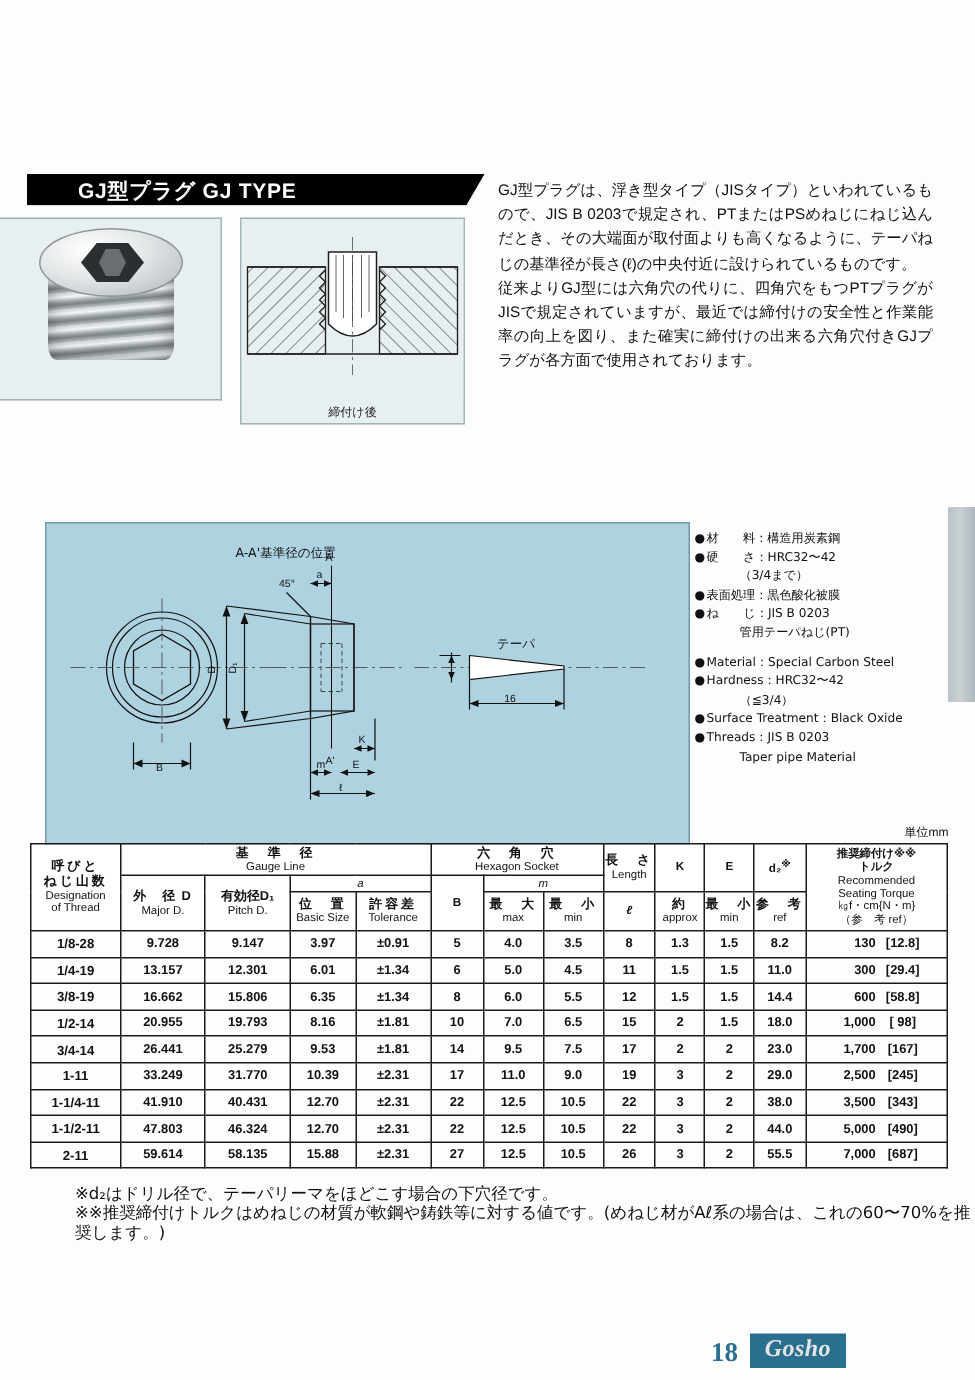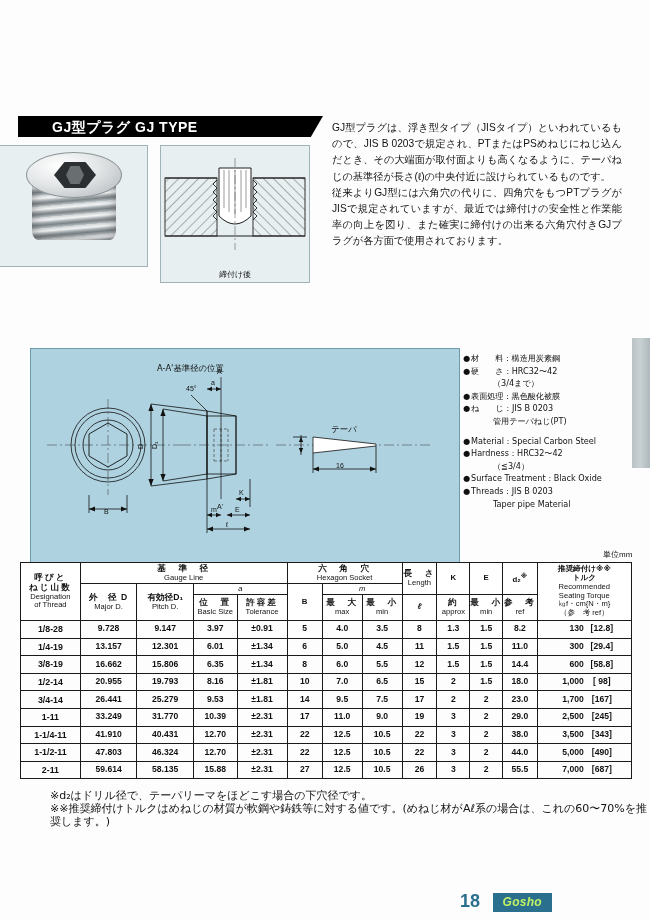--- a/index.html
+++ b/index.html
@@ -185,34 +185,34 @@
     left: 50px; top: 789px;
     font-size: 11px;
     line-height: 13px;
     color: #111;
     font-family: "DejaVu Sans", "Liberation Sans", sans-serif;
   }
 
   
   .footer {
     position: absolute;
-    left: 0; bottom: 0; width: 570px; height: 34px;
+    left: 12px; bottom: 0; width: 570px; height: 34px; font-family: Liberation Serif, serif;
   }
   .pg-num {
     position: absolute;
     right: 90px; bottom: 8px;
     font-size: 18px; font-weight: bold;
     color: #2b6f8e;
   }
   .brand {
     position: absolute;
     right: 18px; bottom: 8px;
     background: #2b6f8e;
-    color: #bef264;
-    font-size: 12px;
+    color: #e5e5e5;
+    font-size: 16px;
     font-weight: bold;
     font-style: italic;
     padding: 2px 10px 3px 10px;
     letter-spacing: .3px;
   }
 </style>
 </head>
 <body>
 
 <div class="page">

